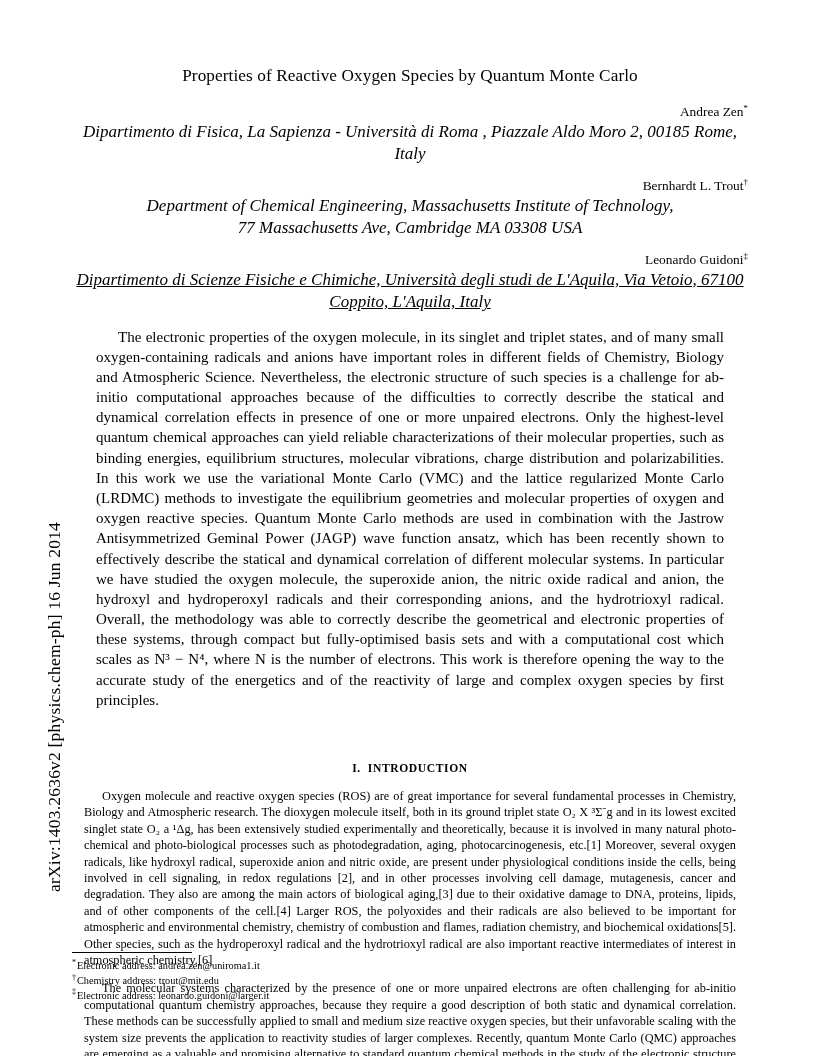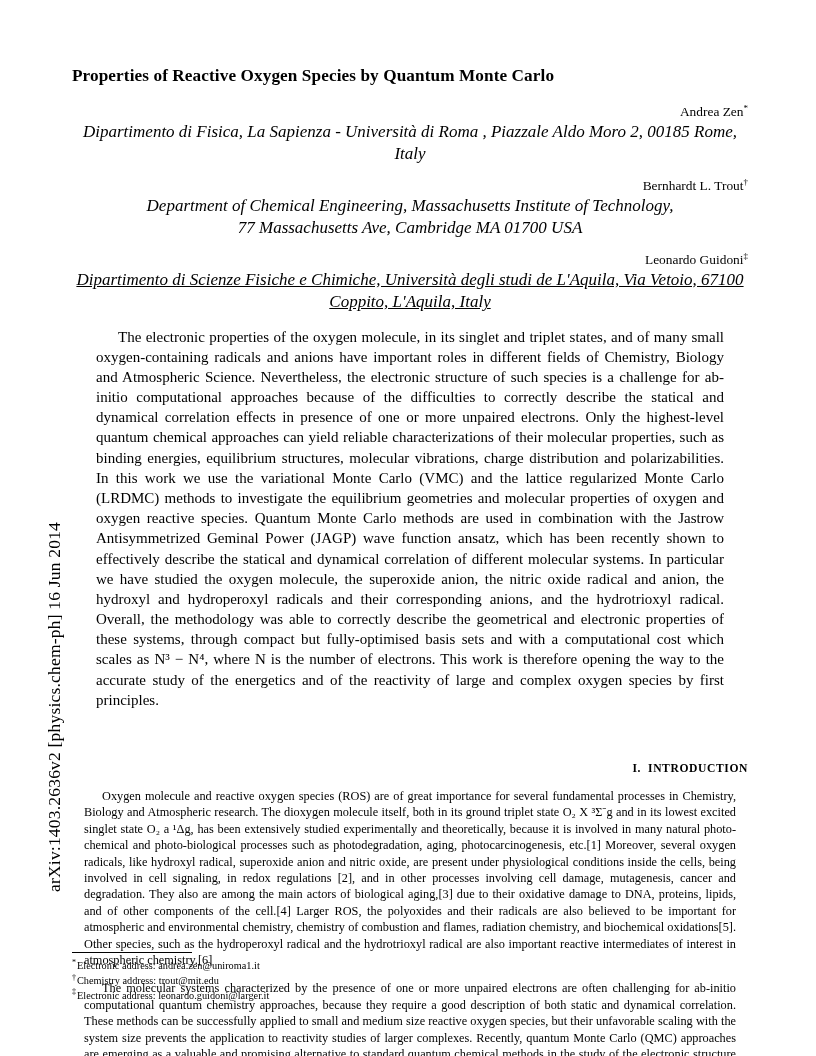--- a/index.html
+++ b/index.html
@@ -39,22 +39,23 @@
   
   #page {
     position: absolute;
     left: 72px;
     top: 52px;
     width: 676px;
   }
 
   
   .title {
+    text-align: center;
     font-size: 17.2px;
-    font-weight: bold;
+    font-weight: normal;
     margin: 14px 0 18px 0;
     letter-spacing: 0.1px;
   }
   .author {
     text-align: right;
     font-size: 13.4px;
     margin: 0 0 1px 0;
   }
   .affil {
     text-align: center;
@@ -75,21 +76,21 @@
     font-size: 15px;
     line-height: 1.345;
     text-align: justify;
     margin: 3px 24px 0 24px;
     text-indent: 22px;
     hyphens: none;
   }
 
   
   .section-head {
-    text-align: right;
+    text-align: center;
     font-size: 11.6px;
     font-weight: bold;
     margin: 52px 0 13px 0;
     letter-spacing: 0.6px;
   }
   .section-head .numlab { margin-right: 7px; }
 
   
   .body-par {
     font-size: 12.3px;
@@ -138,21 +139,21 @@
 
   <div class="author">
     <span>Andrea Zen</span><sup class="mark">*</sup>
   </div>
   <div class="affil">Dipartimento di Fisica, La Sapienza - Università di Roma , Piazzale Aldo Moro 2, 00185 Rome, Italy</div>
 
   <div class="author">
     <span>Bernhardt L. Trout</span><sup class="mark">†</sup>
   </div>
   <div class="affil" style="white-space:pre-line;">Department of Chemical Engineering, Massachusetts Institute of Technology,
-77 Massachusetts Ave, Cambridge MA 01700 USA</div>
+77 Massachusetts Ave, Cambridge MA 03308 USA</div>
 
   <div class="author">
     <span>Leonardo Guidoni</span><sup class="mark">‡</sup>
   </div>
   <div class="affil tight">Dipartimento di Scienze Fisiche e Chimiche, Università degli studi de L'Aquila, Via Vetoio, 67100 Coppito, L'Aquila, Italy</div>
 
   <div class="abstract">The electronic properties of the oxygen molecule, in its singlet and triplet states, and of many small oxygen-containing radicals and anions have important roles in different fields of Chemistry, Biology and Atmospheric Science. Nevertheless, the electronic structure of such species is a challenge for ab-initio computational approaches because of the difficulties to correctly describe the statical and dynamical correlation effects in presence of one or more unpaired electrons. Only the highest-level quantum chemical approaches can yield reliable characterizations of their molecular properties, such as binding energies, equilibrium structures, molecular vibrations, charge distribution and polarizabilities. In this work we use the variational Monte Carlo (VMC) and the lattice regularized Monte Carlo (LRDMC) methods to investigate the equilibrium geometries and molecular properties of oxygen and oxygen reactive species. Quantum Monte Carlo methods are used in combination with the Jastrow Antisymmetrized Geminal Power (JAGP) wave function ansatz, which has been recently shown to effectively describe the statical and dynamical correlation of different molecular systems. In particular we have studied the oxygen molecule, the superoxide anion, the nitric oxide radical and anion, the hydroxyl and hydroperoxyl radicals and their corresponding anions, and the hydrotrioxyl radical. Overall, the methodology was able to correctly describe the geometrical and electronic properties of these systems, through compact but fully-optimised basis sets and with a computational cost which scales as N³ − N⁴, where N is the number of electrons. This work is therefore opening the way to the accurate study of the energetics and of the reactivity of large and complex oxygen species by first principles.</div>
 
   <div class="section-head">
     <span class="numlab">I.</span><span>INTRODUCTION</span>

